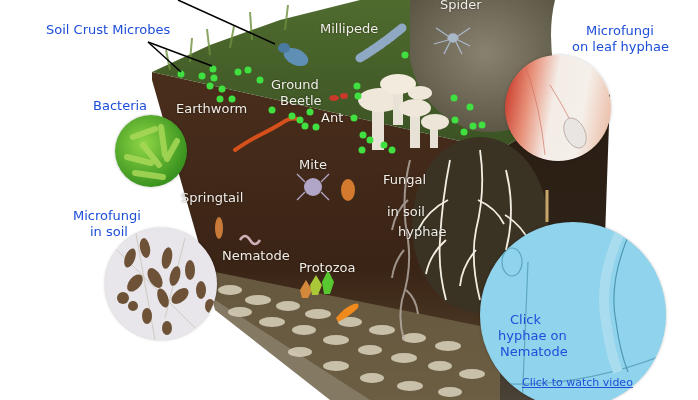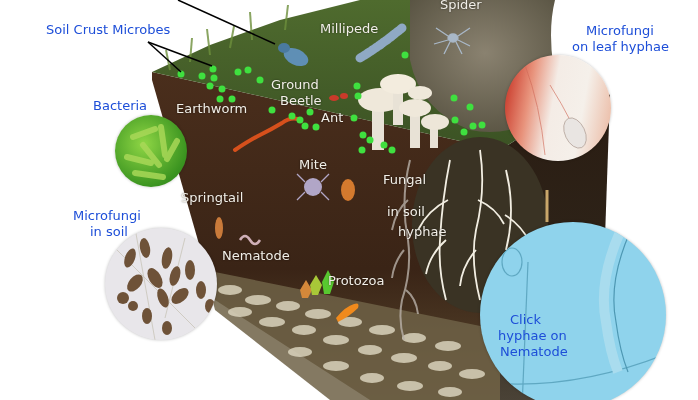--- a/index.html
+++ b/index.html
@@ -271,18 +271,19 @@
   <div class="lbl light" style="left:280px;top:93px;">Beetle</div>
   <div class="lbl light" style="left:321px;top:110px;">Ant</div>
   <div class="lbl light" style="left:299px;top:157px;">Mite</div>
   <div class="lbl light" style="left:181px;top:190px;">Springtail</div>
   <div class="lbl light" style="left:383px;top:172px;">Fungal</div>
   <div class="lbl light" style="left:398px;top:188px;margin-top:36px;">hyphae</div>
   <div class="lbl light" style="left:387px;top:204px;">in soil</div>
   <div class="lbl dark" style="left:73px;top:208px;">Microfungi</div>
   <div class="lbl dark" style="left:90px;top:224px;">in soil</div>
   <div class="lbl light" style="left:222px;top:248px;">Nematode</div>
-  <div class="lbl light" style="left:328px;top:260px;margin-top:13px;">Protozoa</div>
+  <div class="lbl light" style="left:299px;top:260px;">Protozoa</div>
   <div class="lbl dark" style="left:510px;top:312px;">Click</div>
   <div class="lbl dark" style="left:498px;top:328px;">hyphae on</div>
   <div class="lbl dark" style="left:500px;top:344px;">Nematode</div>
 
+  <a class="video-link" style="left:522px;top:376px;">Click to watch video</a>
 </div>
 
 </body></html>

